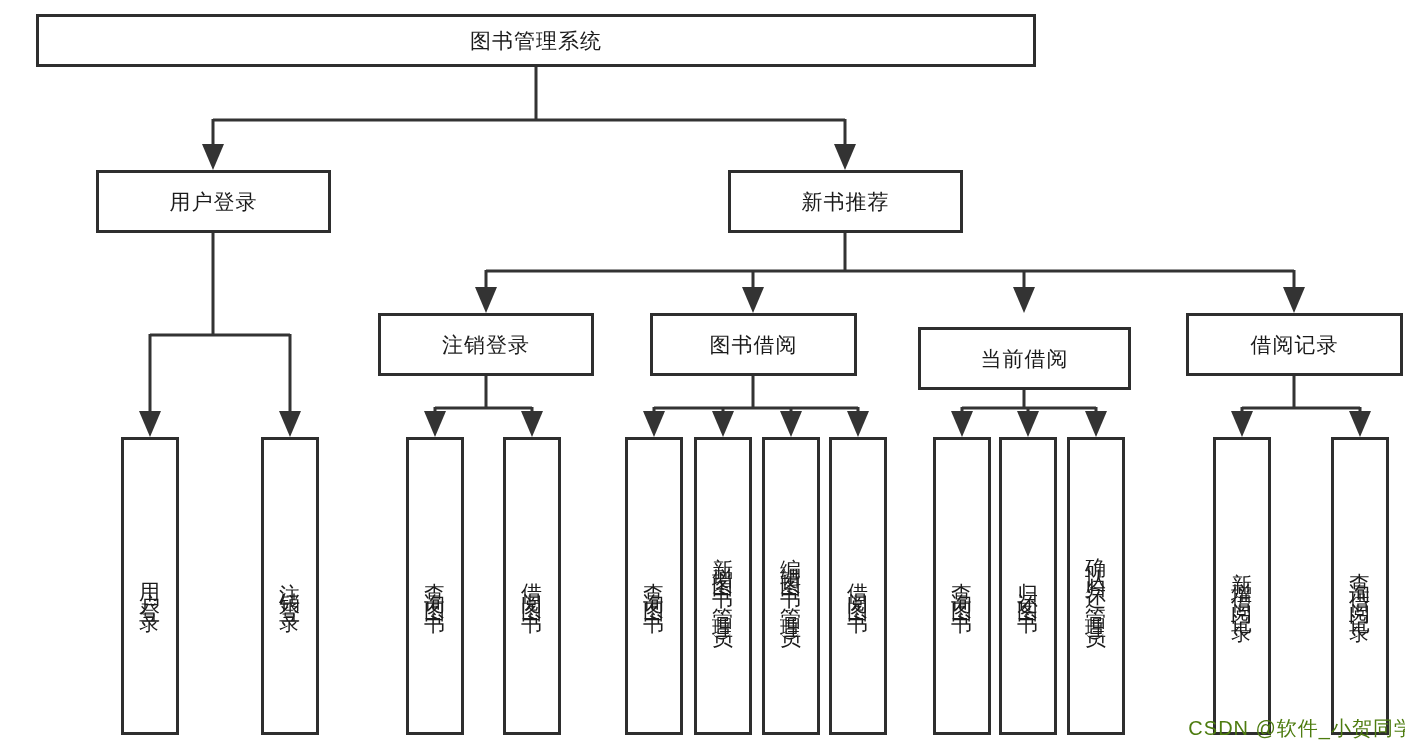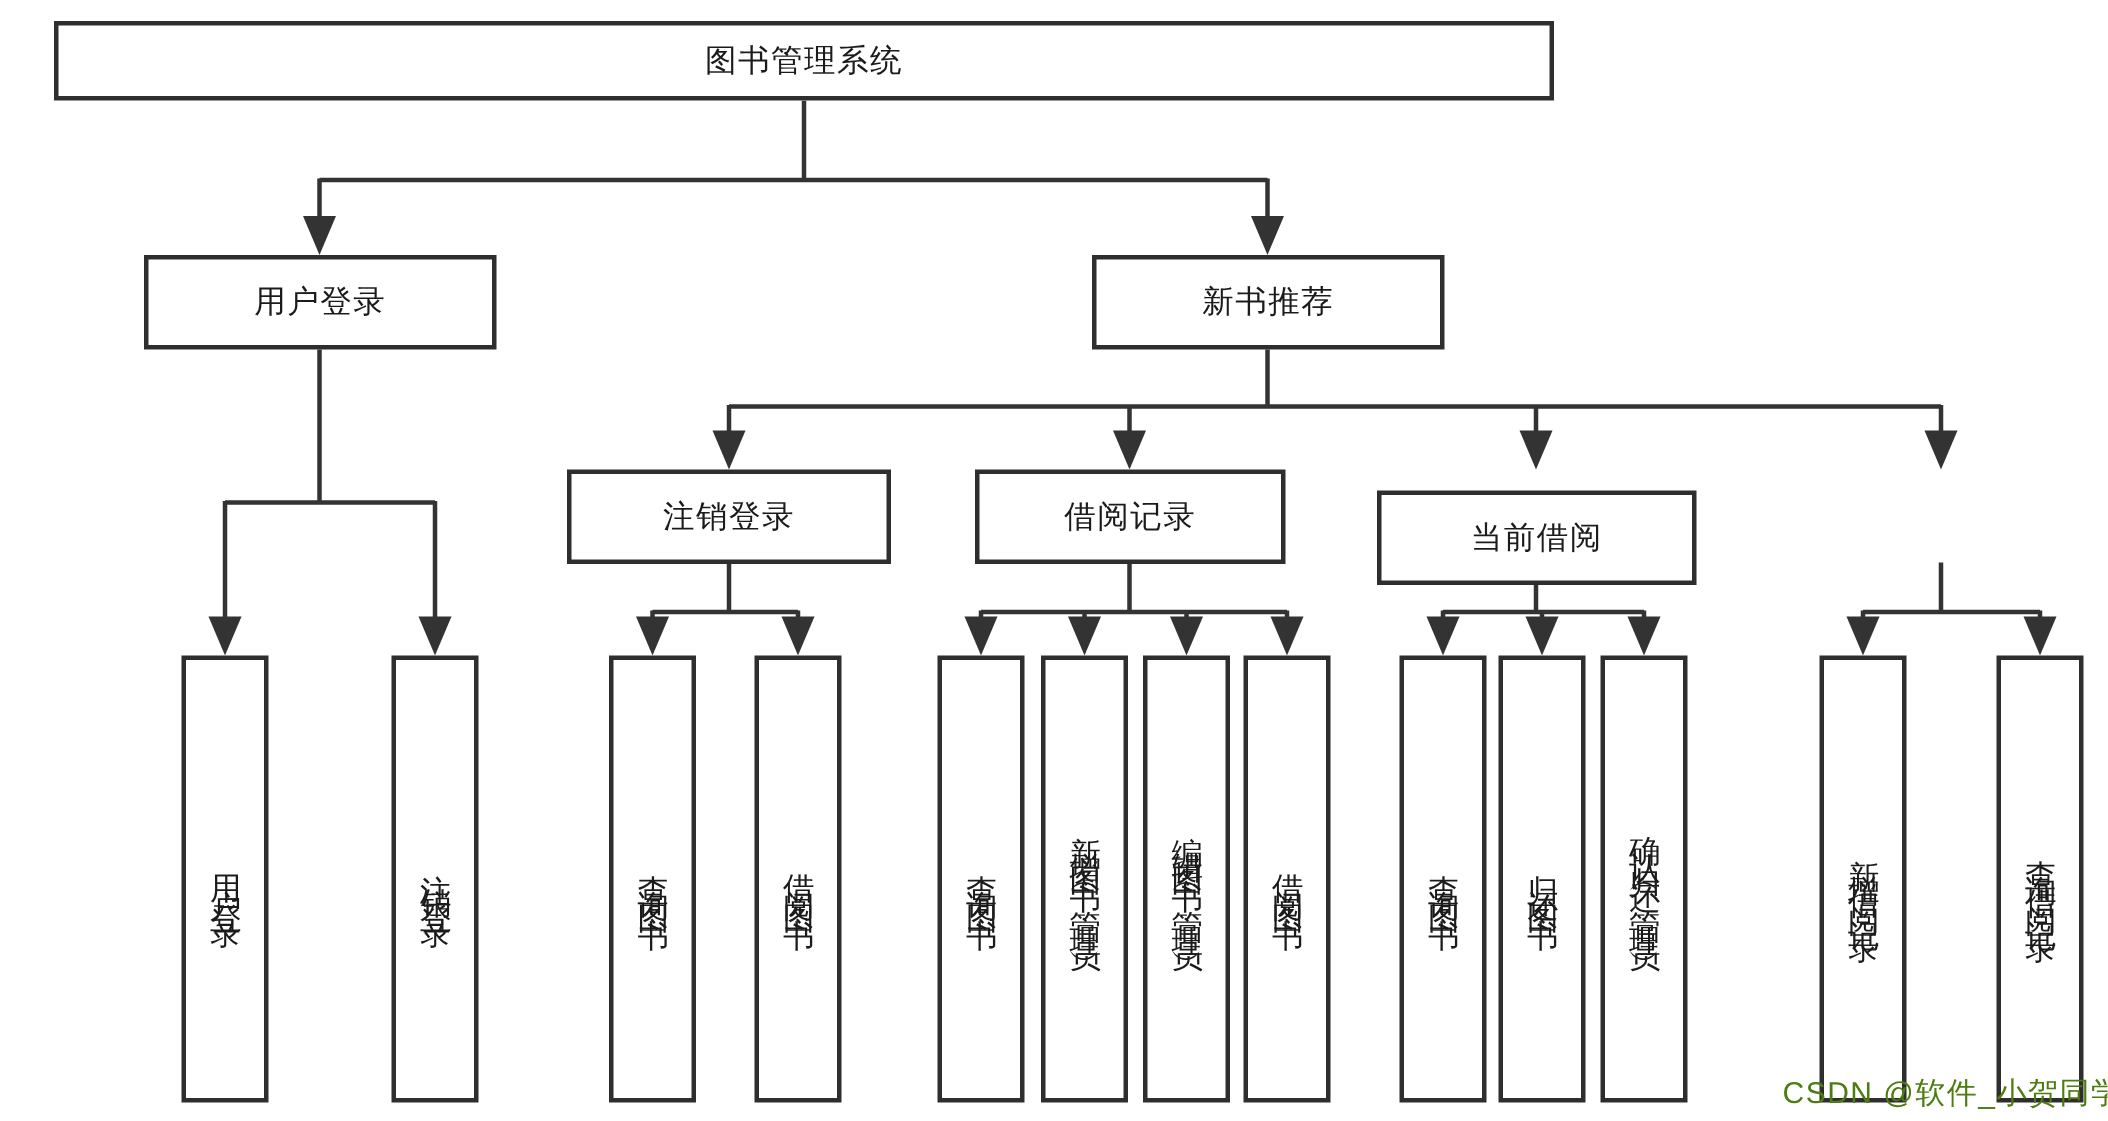--- a/index.html
+++ b/index.html
@@ -102,24 +102,27 @@
     <span class="lbl">用户登录</span>
   </div>
   <div class="node hbox" style="left:712px;top:170px;width:235px;height:63px">
     <span class="lbl">新书推荐</span>
   </div>
 
   <div class="node hbox" style="left:362px;top:313px;width:216px;height:63px">
     <span class="lbl">注销登录</span>
   </div>
   <div class="node hbox" style="left:634px;top:313px;width:207px;height:63px">
-    <span class="lbl">借阅记录</span>
+    <span class="lbl">图书借阅</span>
   </div>
   <div class="node hbox" style="left:902px;top:327px;width:213px;height:63px">
     <span class="lbl">当前借阅</span>
+  </div>
+  <div class="node hbox" style="left:1170px;top:313px;width:217px;height:63px">
+    <span class="lbl">借阅记录</span>
   </div>
 
   <div class="node vbox" style="left:105px;top:437px;width:58px;height:298px">
     <span class="lbl">用户登录</span>
   </div>
   <div class="node vbox" style="left:245px;top:437px;width:58px;height:298px">
     <span class="lbl">注销登录</span>
   </div>
 
   <div class="node vbox" style="left:390px;top:437px;width:58px;height:298px">

